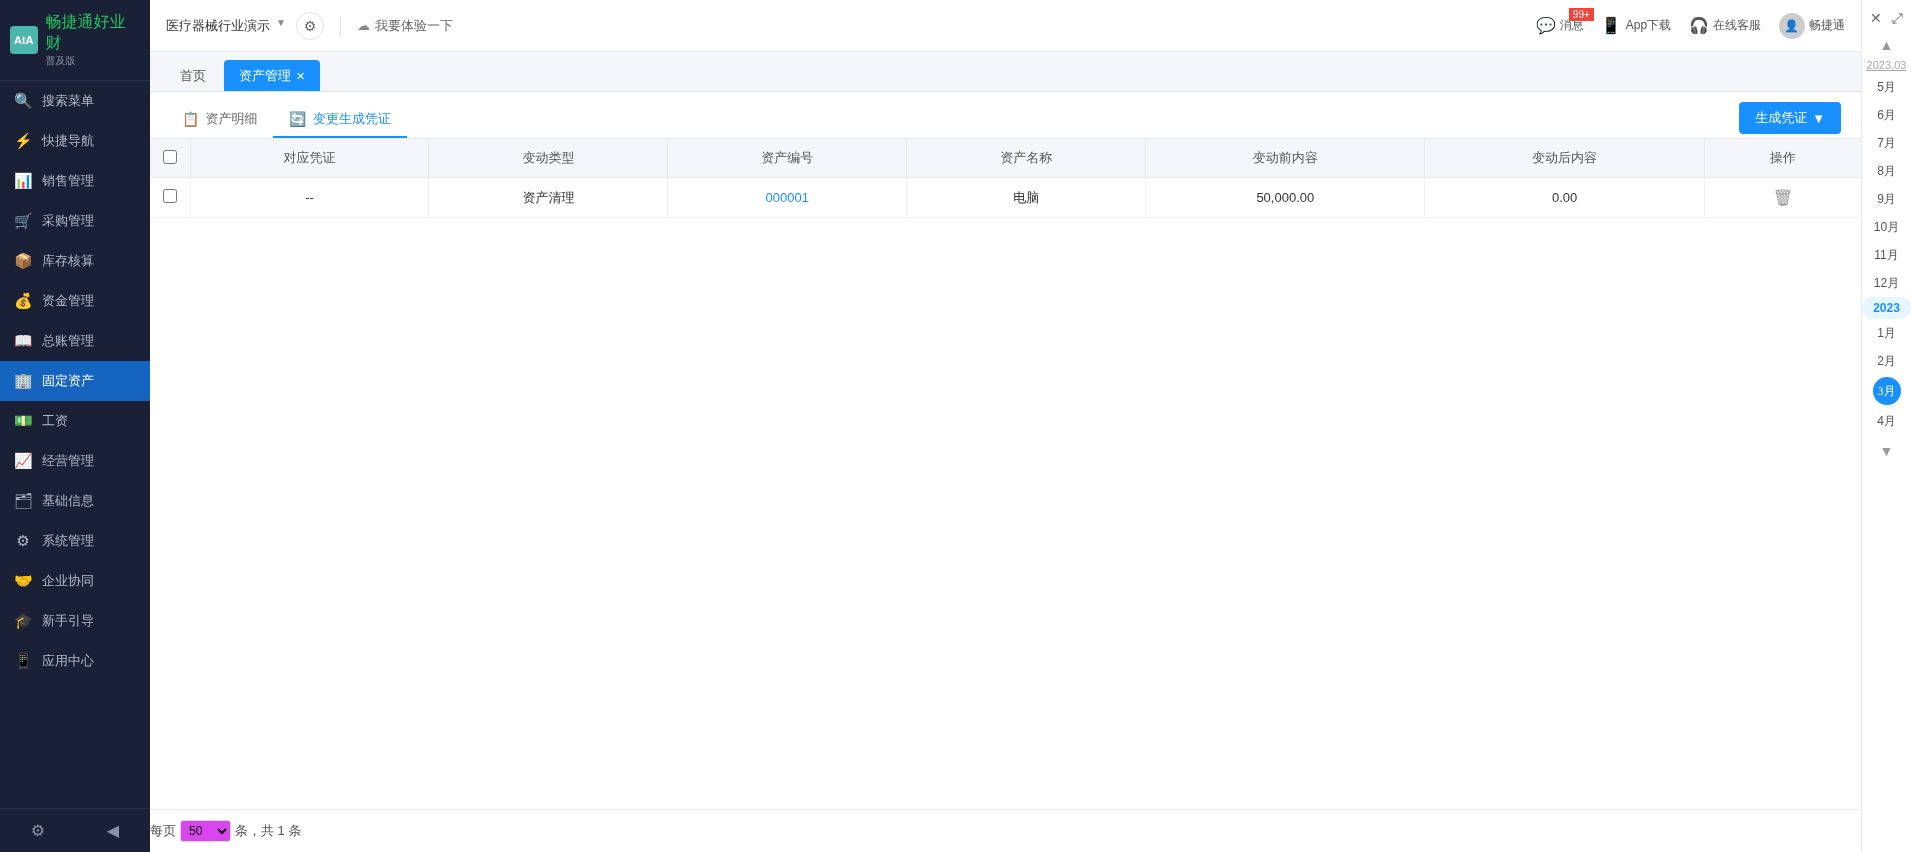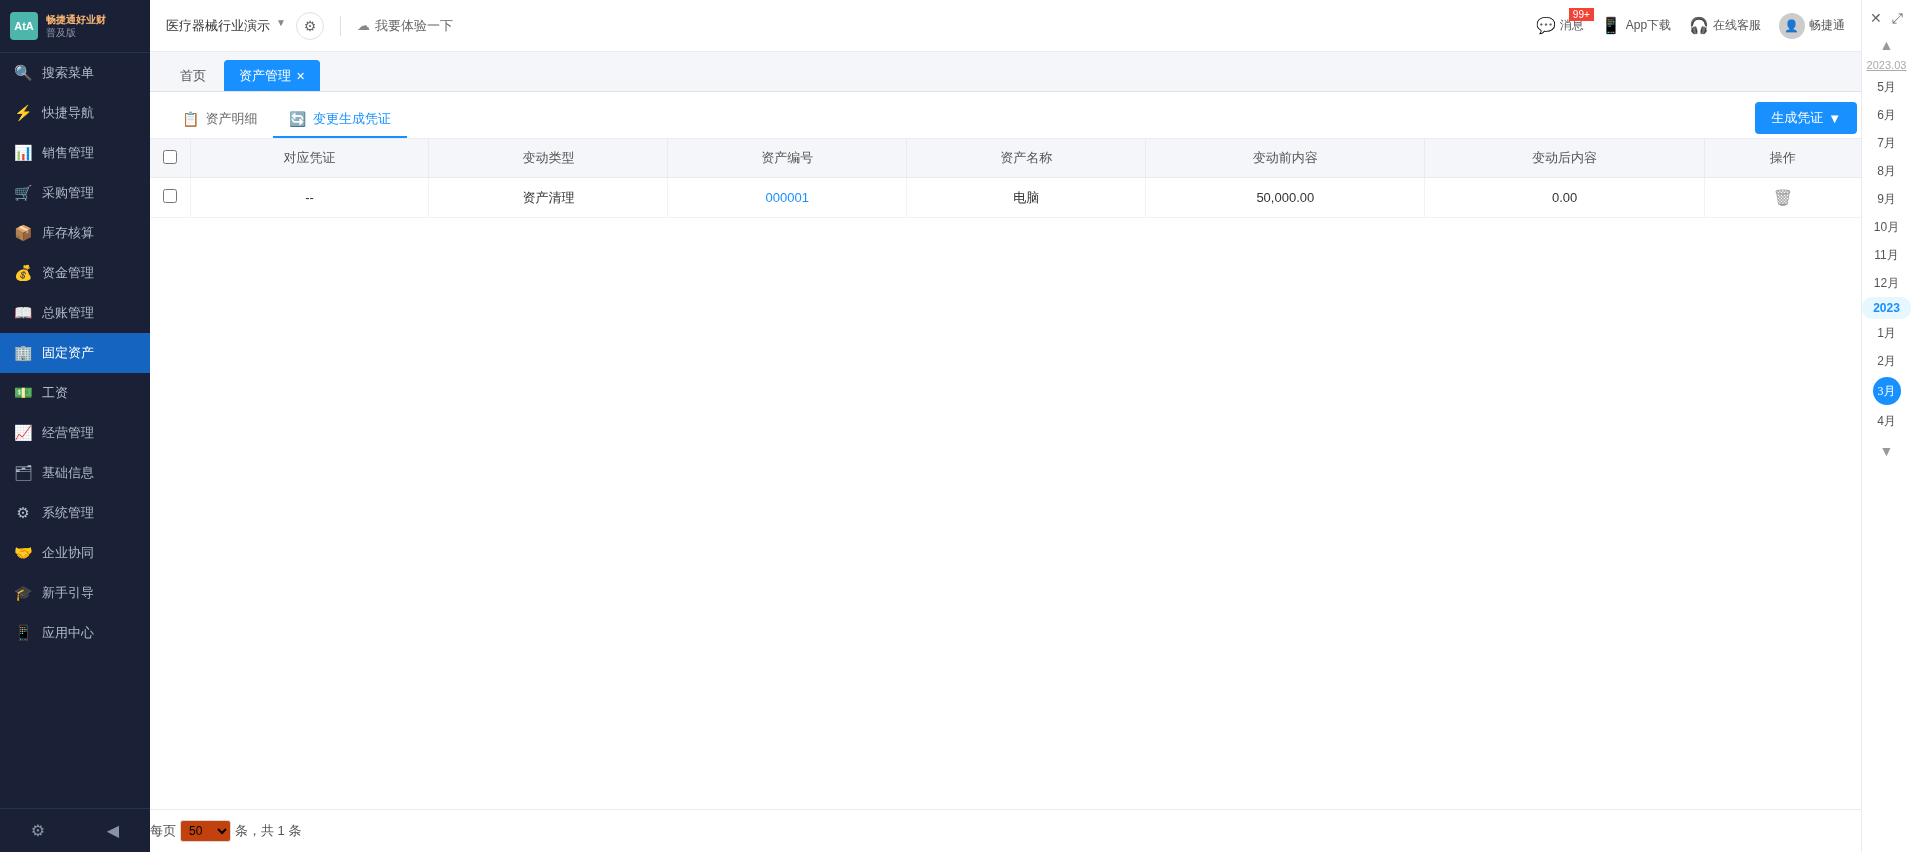--- a/index.html
+++ b/index.html
@@ -23,21 +23,21 @@
       border-bottom: 1px solid #2a3050;
       min-height: 52px;
     }
     .sidebar-logo-icon {
       width: 28px; height: 28px;
       background: #4db6ac;
       border-radius: 4px;
       display: flex; align-items: center; justify-content: center;
       color: white; font-size: 11px; font-weight: bold;
     }
-    .sidebar-logo-text { font-size: 10px; color: #fdba74; line-height: 1.3; font-weight: bold; }
+    .sidebar-logo-text { font-size: 16px; color: #22c55e; line-height: 1.3; }
     .sidebar-logo-sub { font-size: 10px; color: #8892a4; }
     .sidebar-scroll {
       flex: 1;
       overflow-y: auto;
       overflow-x: hidden;
     }
     .sidebar-scroll::-webkit-scrollbar { width: 4px; }
     .sidebar-scroll::-webkit-scrollbar-thumb { background: #3a4060; border-radius: 2px; }
     .sidebar-item {
       display: flex; align-items: center; gap: 10px;
@@ -191,21 +191,21 @@
     }
     .sub-tab.active {
       color: #1890ff;
       border-bottom: 2px solid #1890ff;
     }
     .sub-tab-icon { font-size: 14px; }
 
     
     .action-area {
       position: absolute;
-      right: 4px;
+      right: 20px;
       top: 10px;
     }
     .btn-primary {
       background: #1890ff;
       color: #fff;
       border: none;
       border-radius: 4px;
       padding: 7px 16px;
       font-size: 13px;
       cursor: pointer;
@@ -257,21 +257,21 @@
       gap: 4px;
       font-size: 13px;
       color: #555;
       background: #fff;
     }
     .page-size-select {
       border: 1px solid #d9d9d9;
       border-radius: 3px;
       padding: 2px 4px;
       font-size: 12px;
-      background: #c2410c;
+      background: #d946ef;
     }
 
     
     .right-panel {
       width: 50px;
       min-width: 50px;
       background: #fff;
       border-left: 1px solid #e8ecf0;
       display: flex;
       flex-direction: column;

